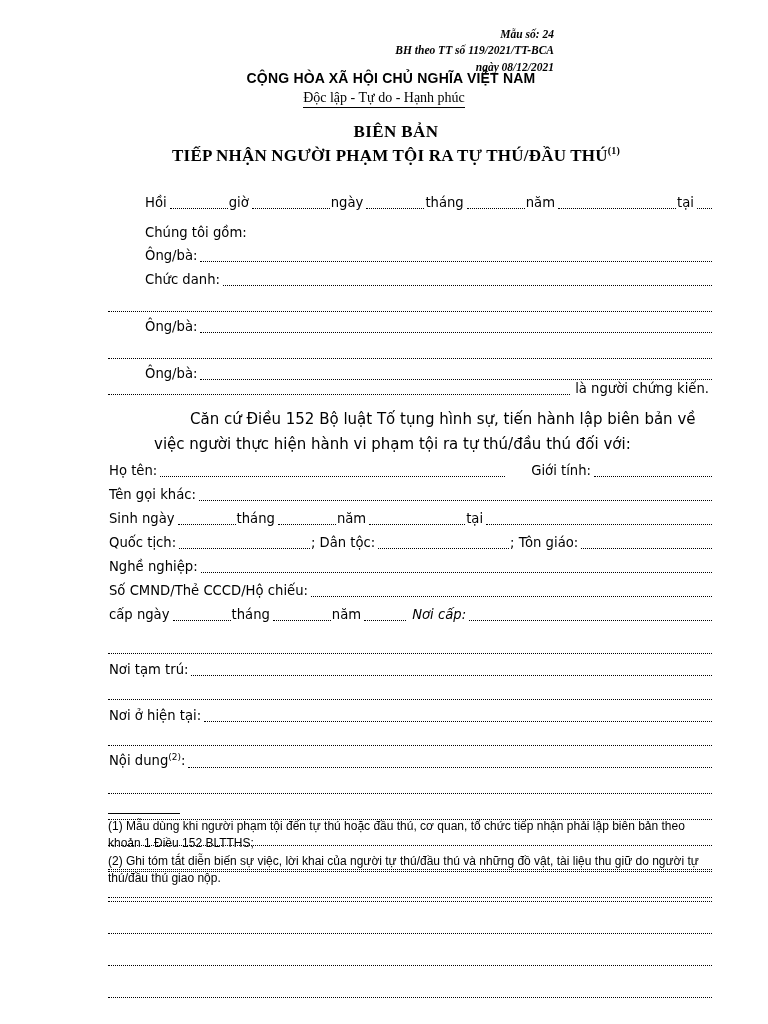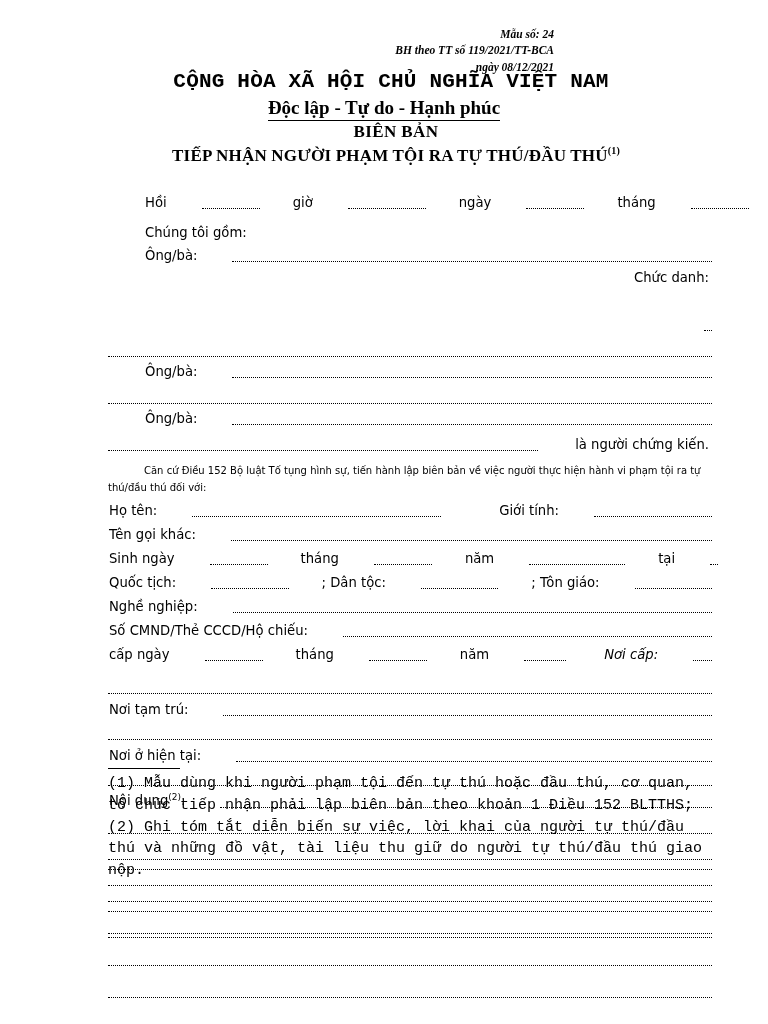--- a/index.html
+++ b/index.html
@@ -39,30 +39,30 @@
 
   
   .national {
     position: absolute;
     top: 70px;
     left: 0;
     width: 768px;
     text-align: center;
   }
   .national .line1 {
-    font-family: Liberation Mono, monospace;
-    font-weight: bold;
-    font-size: 21px;
+    font-family: Liberation Sans, sans-serif;
+    font-weight: bold;
+    font-size: 14px;
     letter-spacing: 0.2px;
     margin-left: 14px;
   }
   .national .line2 {
     font-family: "Liberation Serif", serif;
-    font-weight: bold;
-    font-size: 19px;
+    font-weight: normal;
+    font-size: 14px;
     margin-top: 4px;
     display: inline-block;
     border-bottom: 1px solid #000;
     padding-bottom: 1px;
   }
 
   
   .doc-title {
     position: absolute;
     top: 122px;
@@ -98,21 +98,20 @@
     width: 604px;
     font-size: 13.2px;
     line-height: 1.0;
   }
 
   .row {
     display: flex;
     align-items: flex-end;
     margin-bottom: 0;
     white-space: nowrap;
-    gap: 32px;
   }
   .lbl {
     flex: 0 0 auto;
     padding-right: 3px;
     padding-left: 1px;
   }
   .fill {
     flex: 1 1 auto;
     border-bottom: 1px dotted #000;
     height: 14px;
@@ -130,34 +129,35 @@
     border-bottom: 1px dotted #000;
     height: 14px;
     width: 100%;
     margin-top: 11px;
   }
   .dotline.tight { margin-top: 9px; }
 
   .para {
     text-indent: 36px;
     line-height: 1.62;
-    font-size: 10px;
+    font-size: 15px;
     margin-top: 12px;
     white-space: normal;
+    margin-left: 46px;
   }
 
   
   .footnotes {
     position: absolute;
     left: 108px;
-    top: 768px;
+    top: 813px;
     width: 604px;
-    font-size: 15px;
+    font-size: 12px;
     line-height: 1.45;
-    font-family: Liberation Mono, monospace;
+    font-family: Liberation Sans, sans-serif;
   }
   .footnotes .rule {
     width: 72px;
     border-top: 1px solid #000;
     margin-bottom: 4px;
   }
 
   
   .bottom-lines {
     position: absolute;
@@ -217,21 +217,21 @@
 
     <div style="height:8px"></div>
 
     <div class="row" style="padding-left:36px;">
       <span class="lbl">Ông/bà:</span>
       <span class="fill"></span>
     </div>
 
     <div style="height:9px"></div>
 
-    <div class="row" style="padding-left:36px;flex-direction:column;">
+    <div class="row" style="padding-left:36px;">
       <span class="lbl">Chức danh:</span>
       <span class="fill"></span>
     </div>
 
     <div class="dotline"></div>
 
     <div style="height:6px"></div>
 
     <div class="row" style="padding-left:36px;">
       <span class="lbl">Ông/bà:</span>
@@ -240,21 +240,21 @@
 
     <div class="dotline"></div>
 
     <div style="height:6px"></div>
 
     <div class="row" style="padding-left:36px;">
       <span class="lbl">Ông/bà:</span>
       <span class="fill"></span>
     </div>
 
-    <div class="row" style="margin-top:11px;">
+    <div class="row" style="">
       <span class="fill"></span>
       <span class="lbl" style="padding-left:5px;">là người chứng kiến.</span>
     </div>
 
     <div class="para">Căn cứ Điều 152 Bộ luật Tố tụng hình sự, tiến hành lập biên bản về việc người thực hiện hành vi phạm tội ra tự thú/đầu thú đối với:</div>
 
     <div style="height:6px"></div>
 
     <div class="row">
       <span class="lbl">Họ tên:</span>

